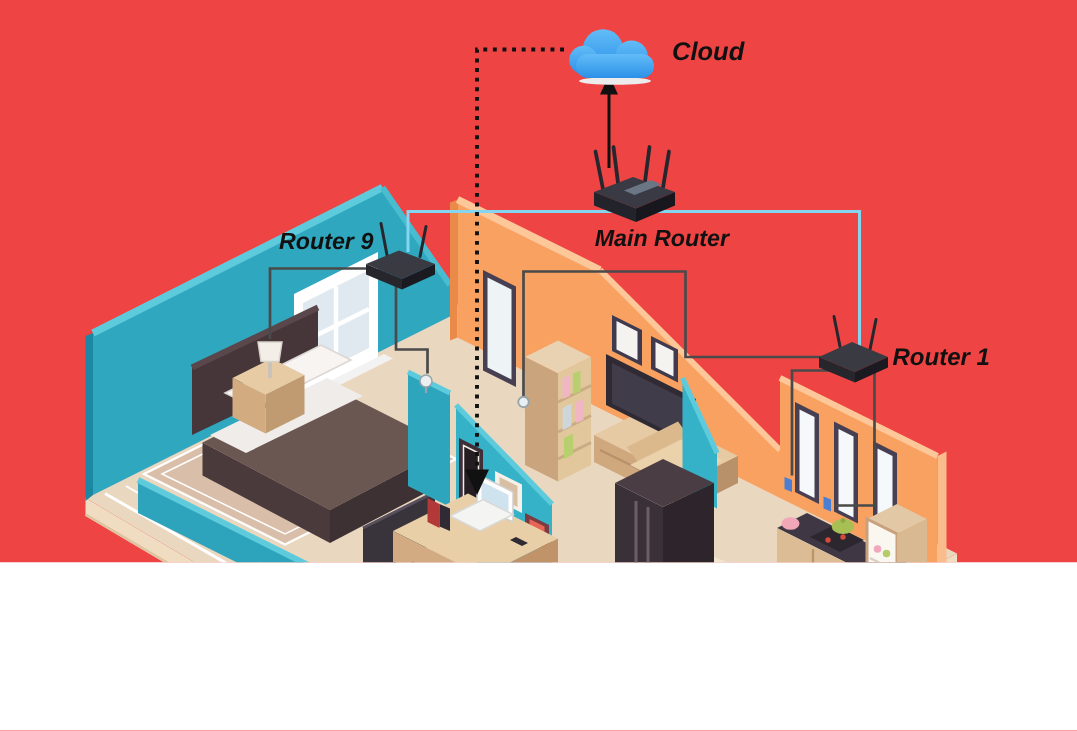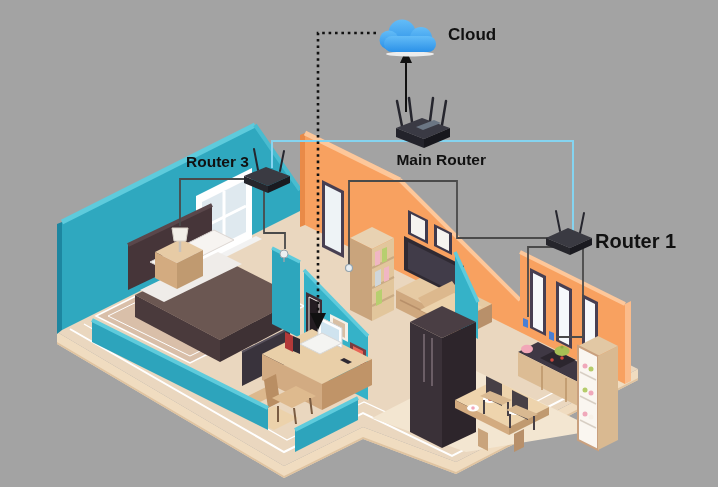--- a/index.html
+++ b/index.html
@@ -1,23 +1,23 @@
 <!DOCTYPE html>
 <html><head>
 <meta charset="utf-8">
 <style>
   html,body{margin:0;padding:0;background:#fff;}
-  #stage{position:relative;width:718px;height:487px;background:#a3a3a3;overflow:hidden;
-         font-family:"Liberation Sans","DejaVu Sans",sans-serif;}
+  #stage{position:relative;width:718px;height:375px;background:#ef4444;overflow:hidden;
+         font-family:"Liberation Sans","DejaVu Sans",sans-serif;font-style:italic;}
   svg{position:absolute;left:0;top:0;}
   .lbl{position:absolute;font-weight:700;color:#111;white-space:nowrap;}
   .lbl-cloud{left:448px;top:25px;font-size:17px;}
   .lbl-main{left:352px;top:151px;width:134px;text-align:right;font-size:15.5px;}
   .lbl-r2{left:186px;top:153px;font-size:15.5px;}
-  .lbl-r1{left:595px;top:230px;font-size:20px;}
+  .lbl-r1{left:595px;top:230px;font-size:16px;}
 </style>
 </head>
 <body>
 
 <div id="stage">
 <svg width="718" height="487" viewBox="0 0 718 487">
   <defs>
     <linearGradient id="cg" x1="0" y1="0" x2="0" y2="1">
       <stop offset="0" stop-color="#63bcf7"></stop>
           <stop offset="1" stop-color="#2b91e8"></stop>
@@ -328,15 +328,15 @@
     <ellipse cx="410" cy="54" rx="24" ry="2.5" fill="#ececec"></ellipse>
     <circle cx="402" cy="33" r="13.5" fill="url(#cg)"></circle>
     <circle cx="389" cy="40" r="9.5" fill="url(#cg)"></circle>
     <circle cx="421" cy="38" r="11" fill="url(#cg)"></circle>
     <rect x="384" y="36" width="52" height="16" rx="8" fill="url(#cg)"></rect>
   </g>
 </svg>
 
 <div class="lbl lbl-cloud">Cloud</div>
 <div class="lbl lbl-main">Main Router</div>
-<div class="lbl lbl-r2">Router 3</div>
+<div class="lbl lbl-r2">Router 9</div>
 <div class="lbl lbl-r1">Router 1</div>
 </div>
 
 </body></html>

